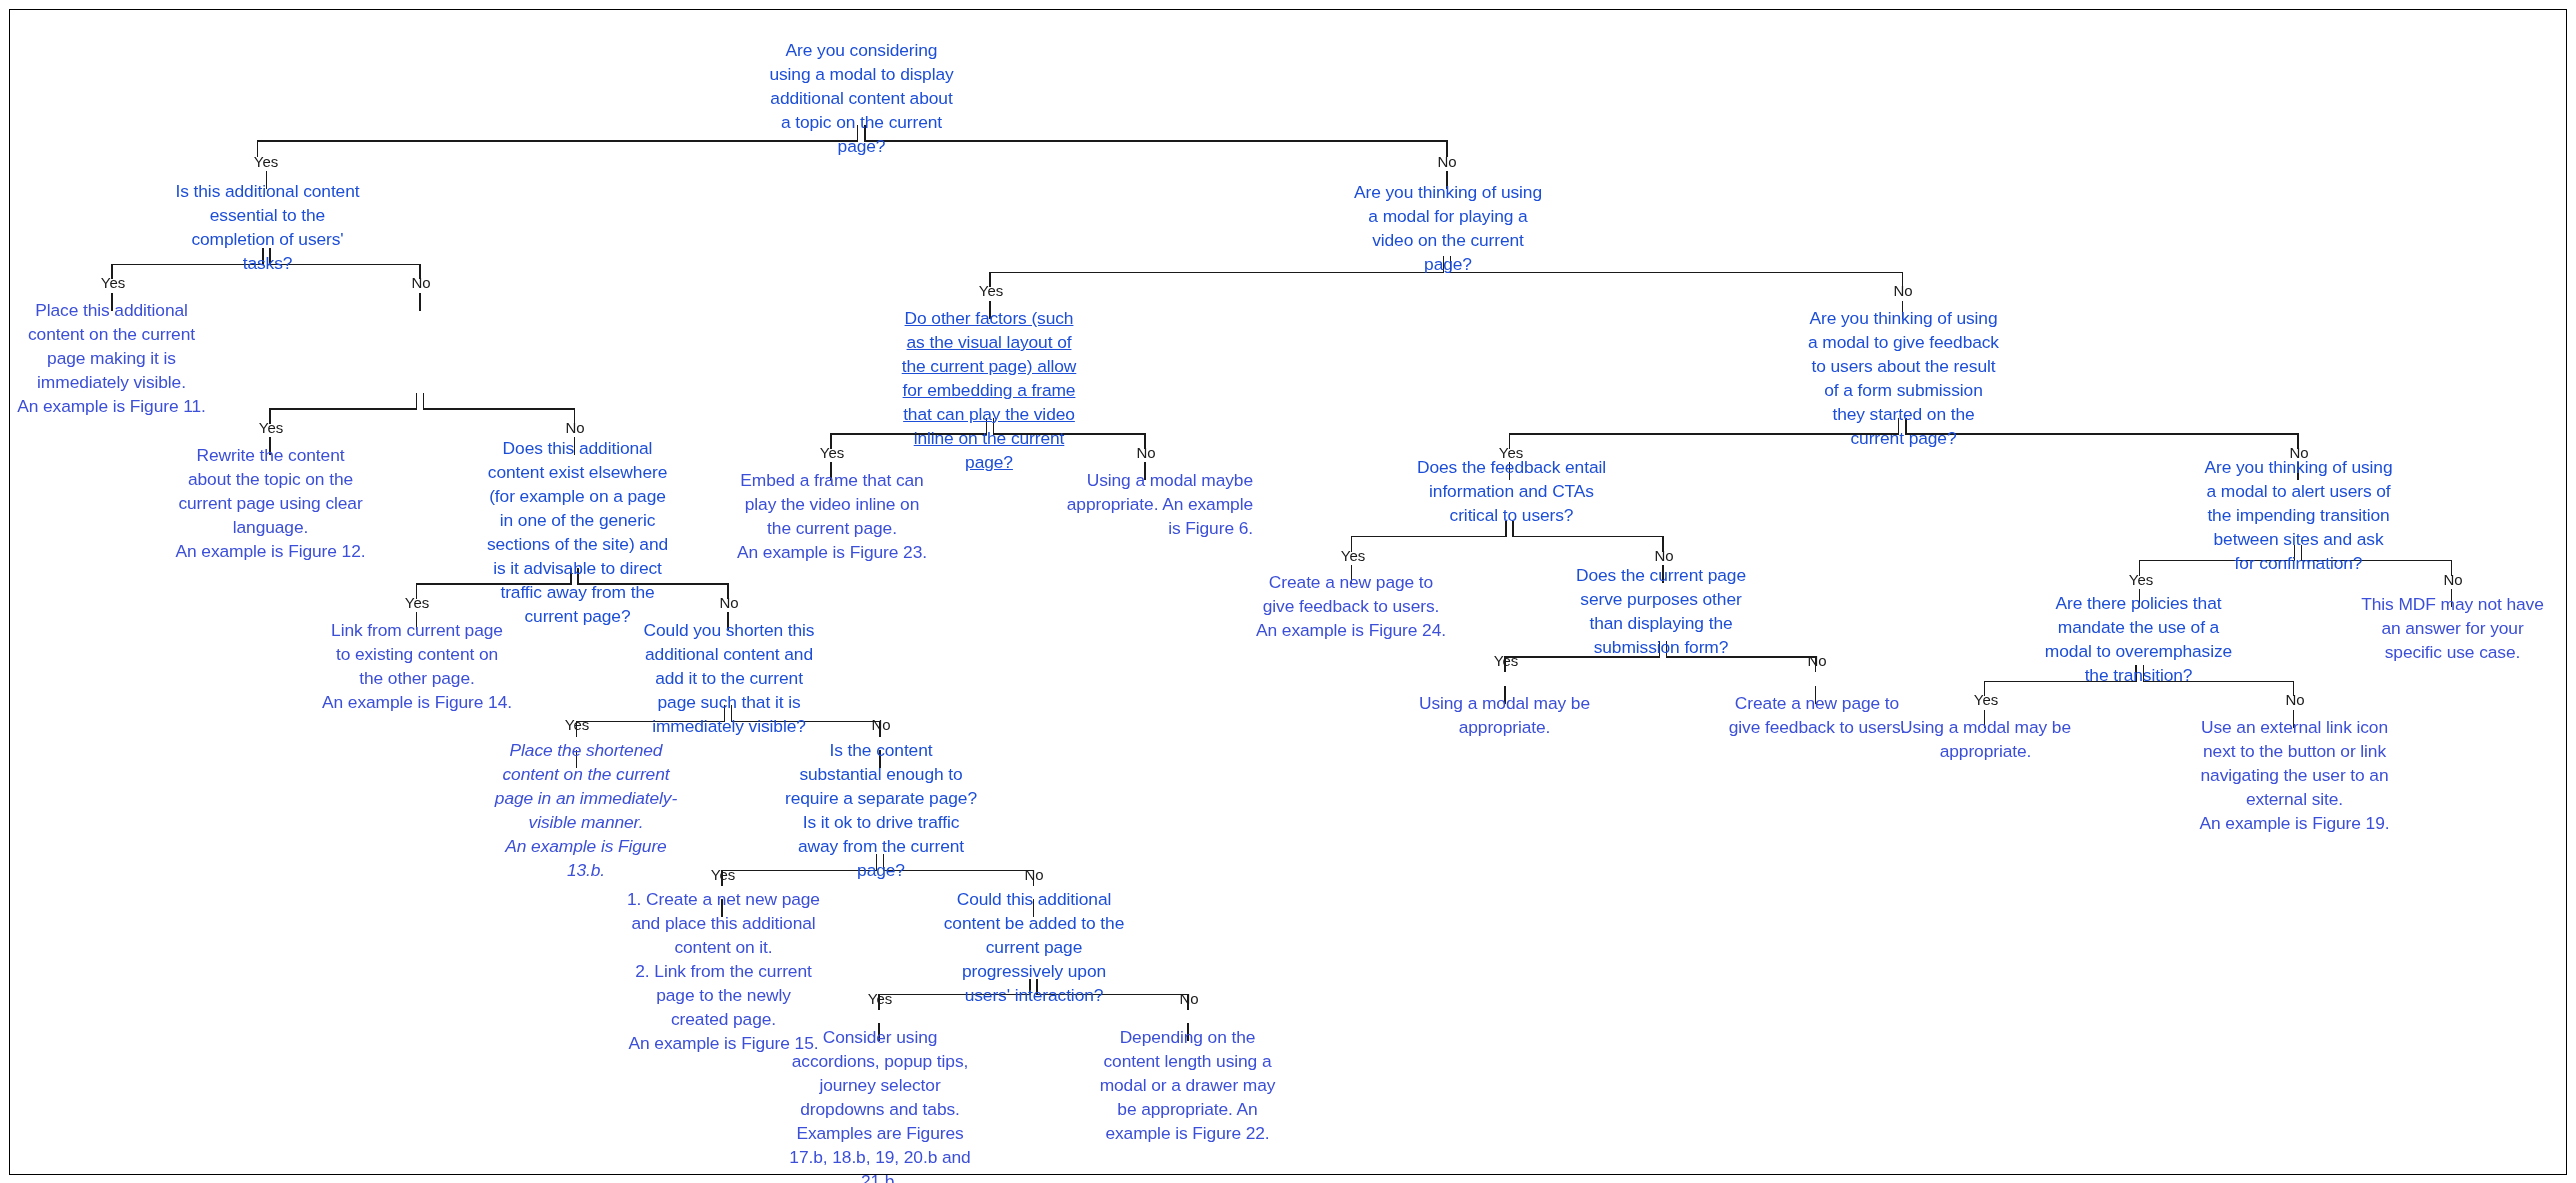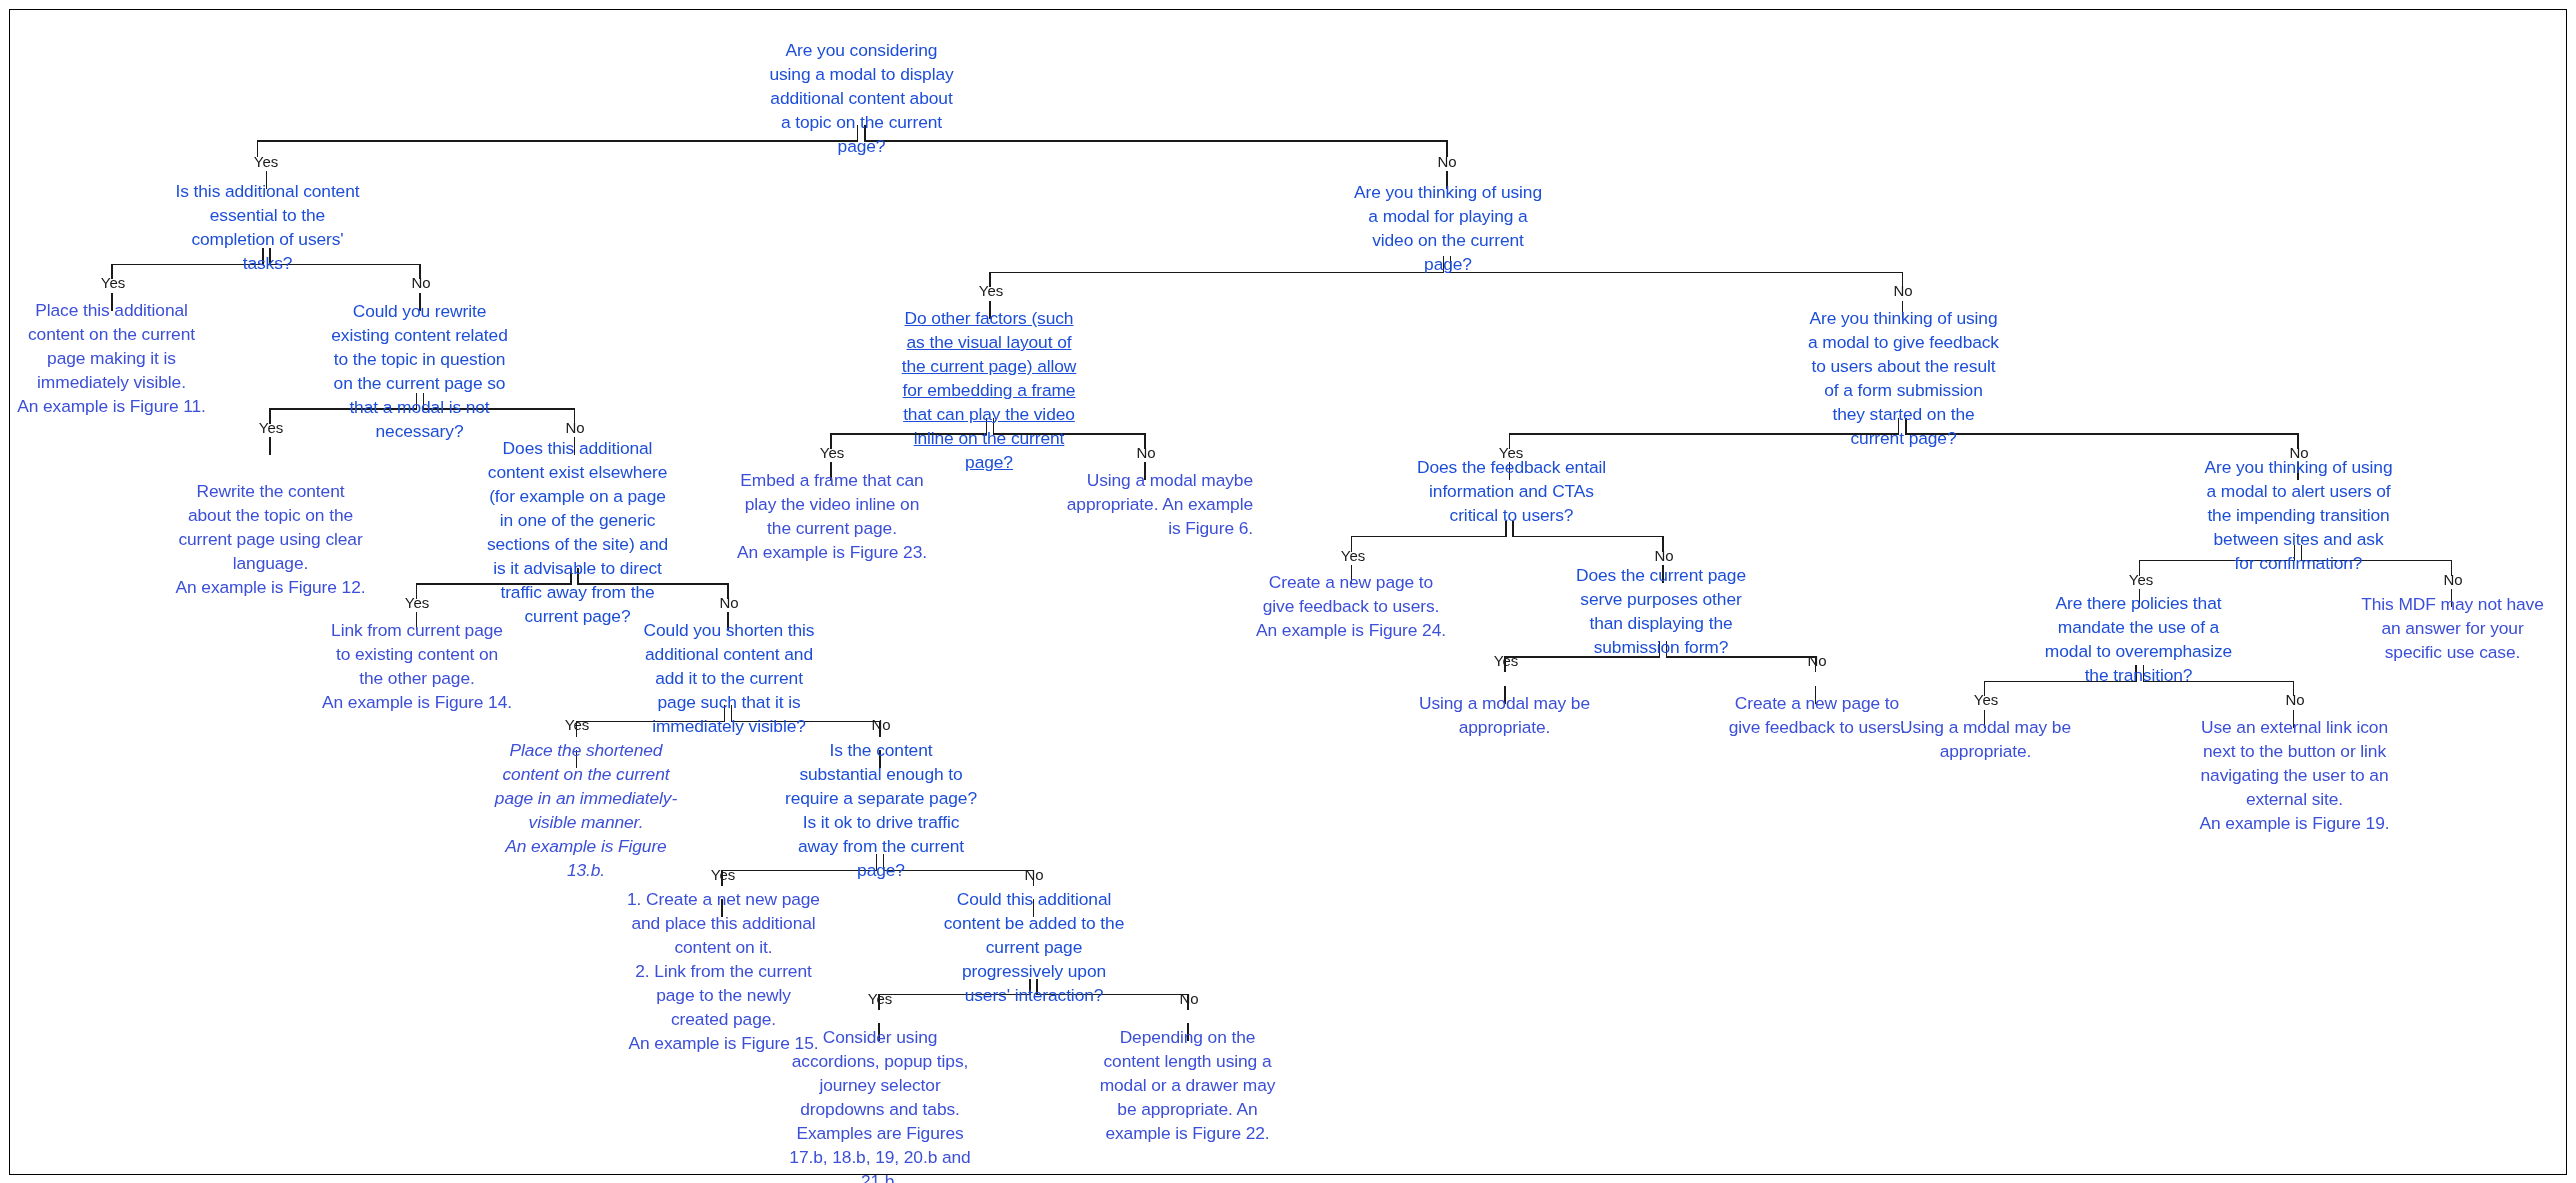--- a/index.html
+++ b/index.html
@@ -141,30 +141,24 @@
 tasks?</div>
   <div class="edge-label" style="left:86px;top:275px;width:54px;">Yes</div>
   <div class="edge-label" style="left:396px;top:275px;width:50px;">No</div>
 
   <div class="node a" style="left:-9px;top:298px;width:241px;">Place this additional
 content on the current
 page making it is
 immediately visible.
 An example is Figure 11.</div>
 
-  <div class="node q" style="left:308px;top:299px;width:223px;">Could you rewrite
-existing content related
-to the topic in question
-on the current page so
-that a modal is not
-necessary?</div>
   <div class="edge-label" style="left:244px;top:420px;width:54px;">Yes</div>
   <div class="edge-label" style="left:550px;top:420px;width:50px;">No</div>
 
-  <div class="node a" style="left:152px;top:443px;width:237px;margin-top:36px;">Rewrite the content
+  <div class="node a" style="left:152px;top:443px;width:237px;">Rewrite the content
 about the topic on the
 current page using clear
 language.
 An example is Figure 12.</div>
 
   <div class="node q" style="left:469px;top:436px;width:217px;">Does this additional
 content exist elsewhere
 (for example on a page
 in one of the generic
 sections of the site) and

